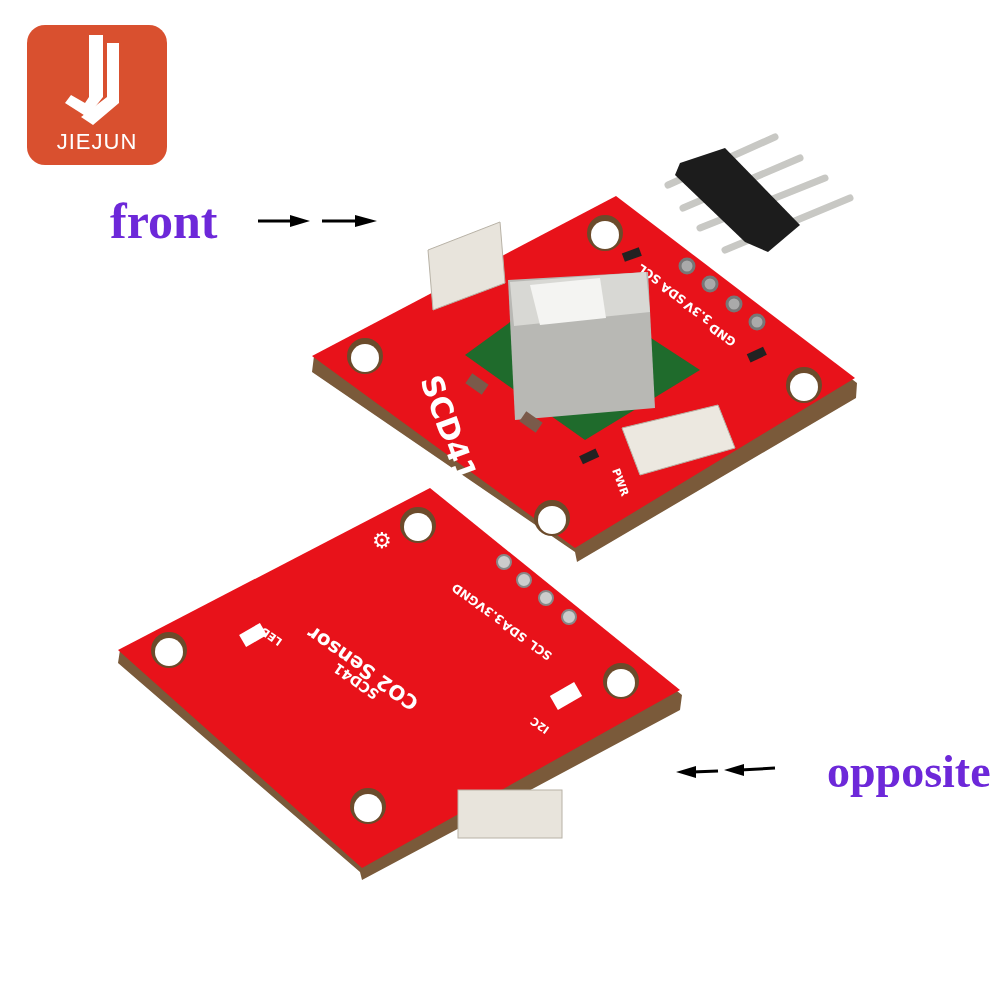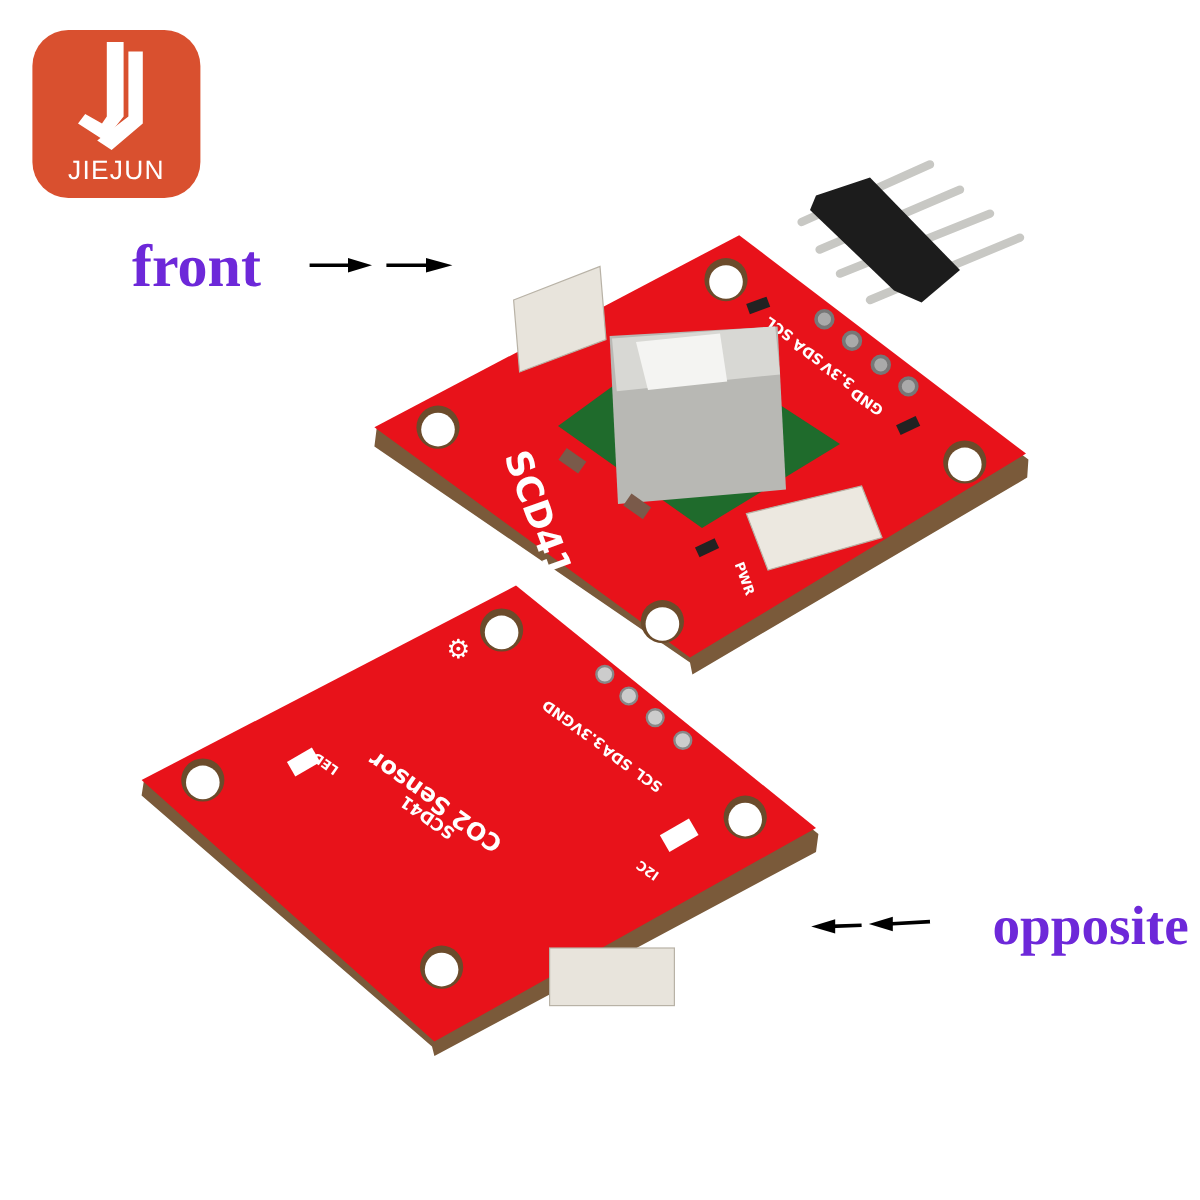--- a/index.html
+++ b/index.html
@@ -1,17 +1,17 @@
 <!DOCTYPE html>
 <html><head>
 <meta charset="utf-8">
 <style>
   html,body{margin:0;padding:0;background:#ffffff;}
   body{width:1000px;height:1000px;position:relative;overflow:hidden;font-family:"DejaVu Sans",sans-serif;}
-  .logo{position:absolute;left:27px;top:25px;width:140px;height:140px;border-radius:30px;background:#d9502f;}
+  .logo{position:absolute;left:27px;top:25px;width:140px;height:140px;border-radius:18px;background:#d9502f;}
   .logo-text{position:absolute;left:0;right:0;top:104px;text-align:center;color:#fff;font-family:"Liberation Sans",sans-serif;font-size:22px;letter-spacing:1px;}
   .label{position:absolute;font-family:Liberation Serif, serif;font-weight:bold;color:#6d28d9;}
   .front-label{left:110px;top:192px;font-size:50px;}
   .opposite-label{left:797px;top:745px;font-size:46px;margin-left:30px;}
   svg.scene{position:absolute;left:0;top:0;}
   .pcb-text{font-family:"DejaVu Sans",sans-serif;font-weight:bold;fill:#fff;}
 </style>
 </head>
 <body>
 

